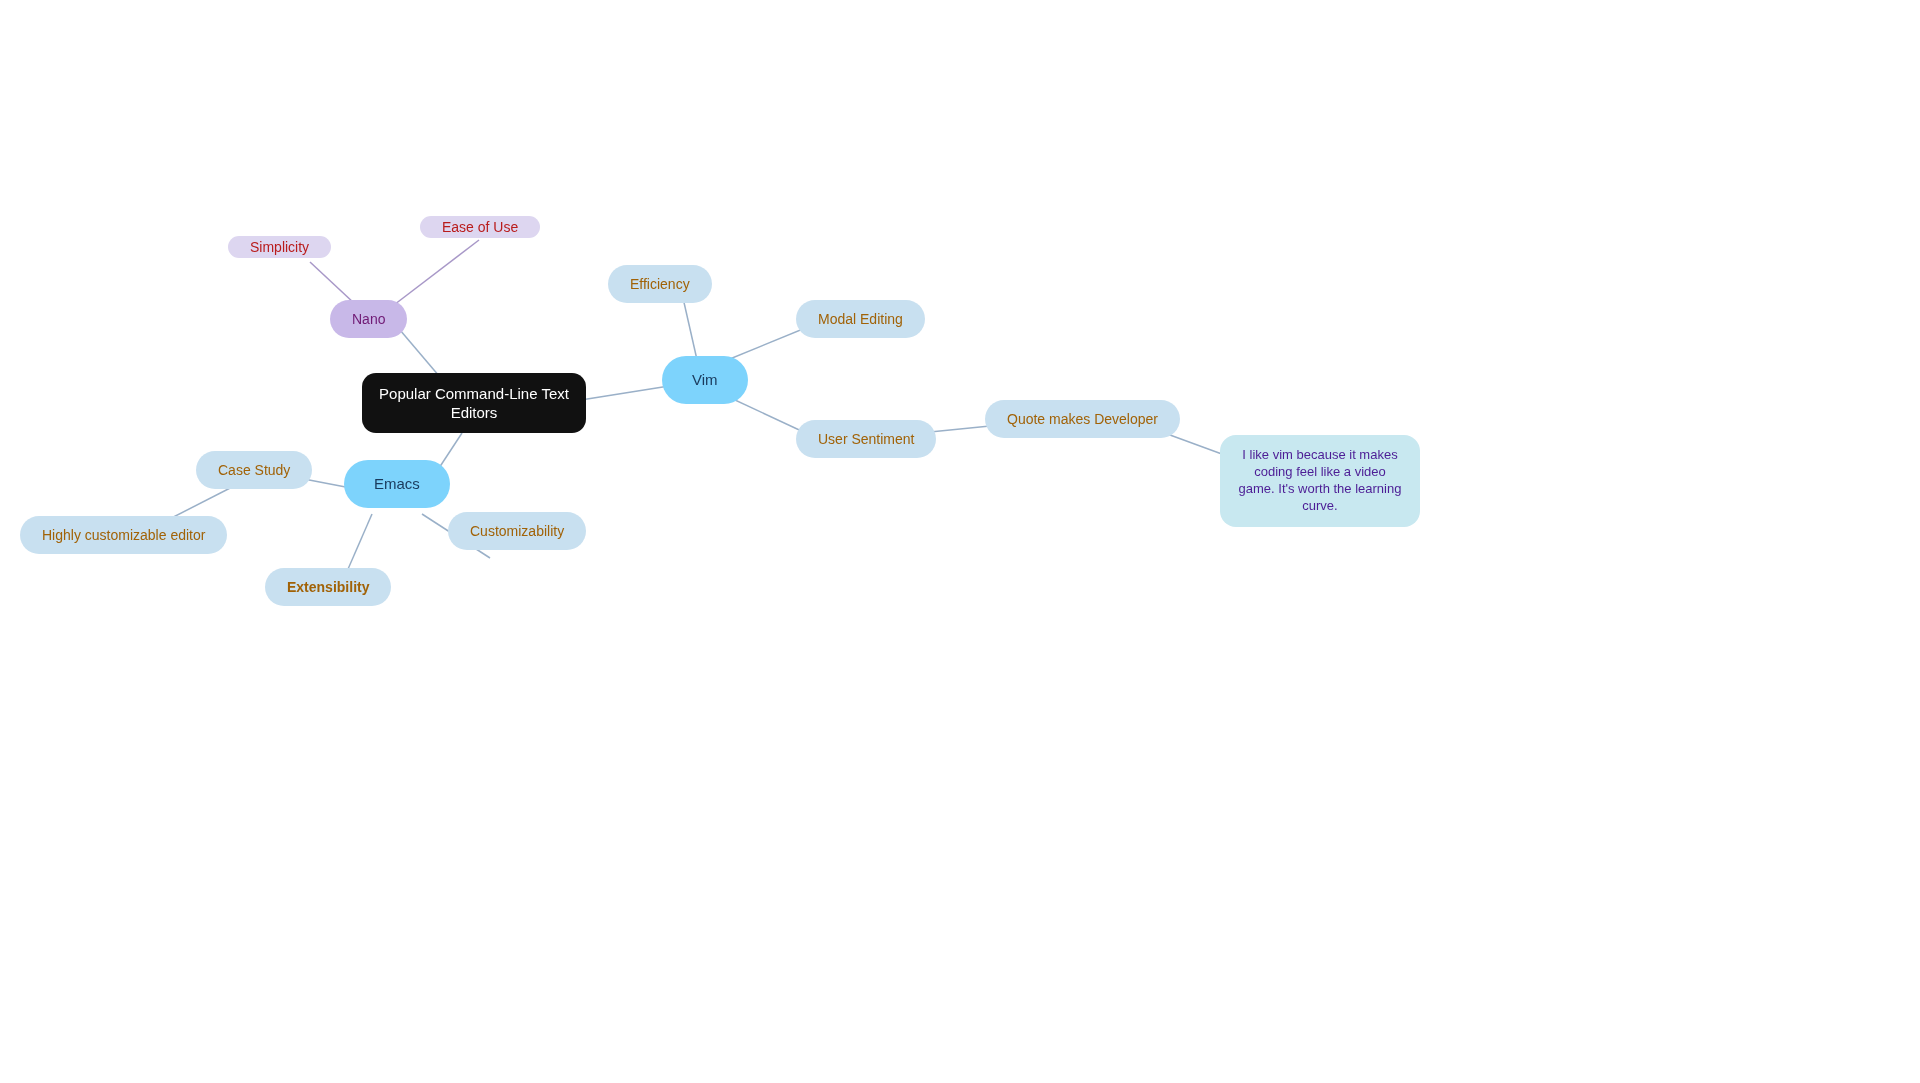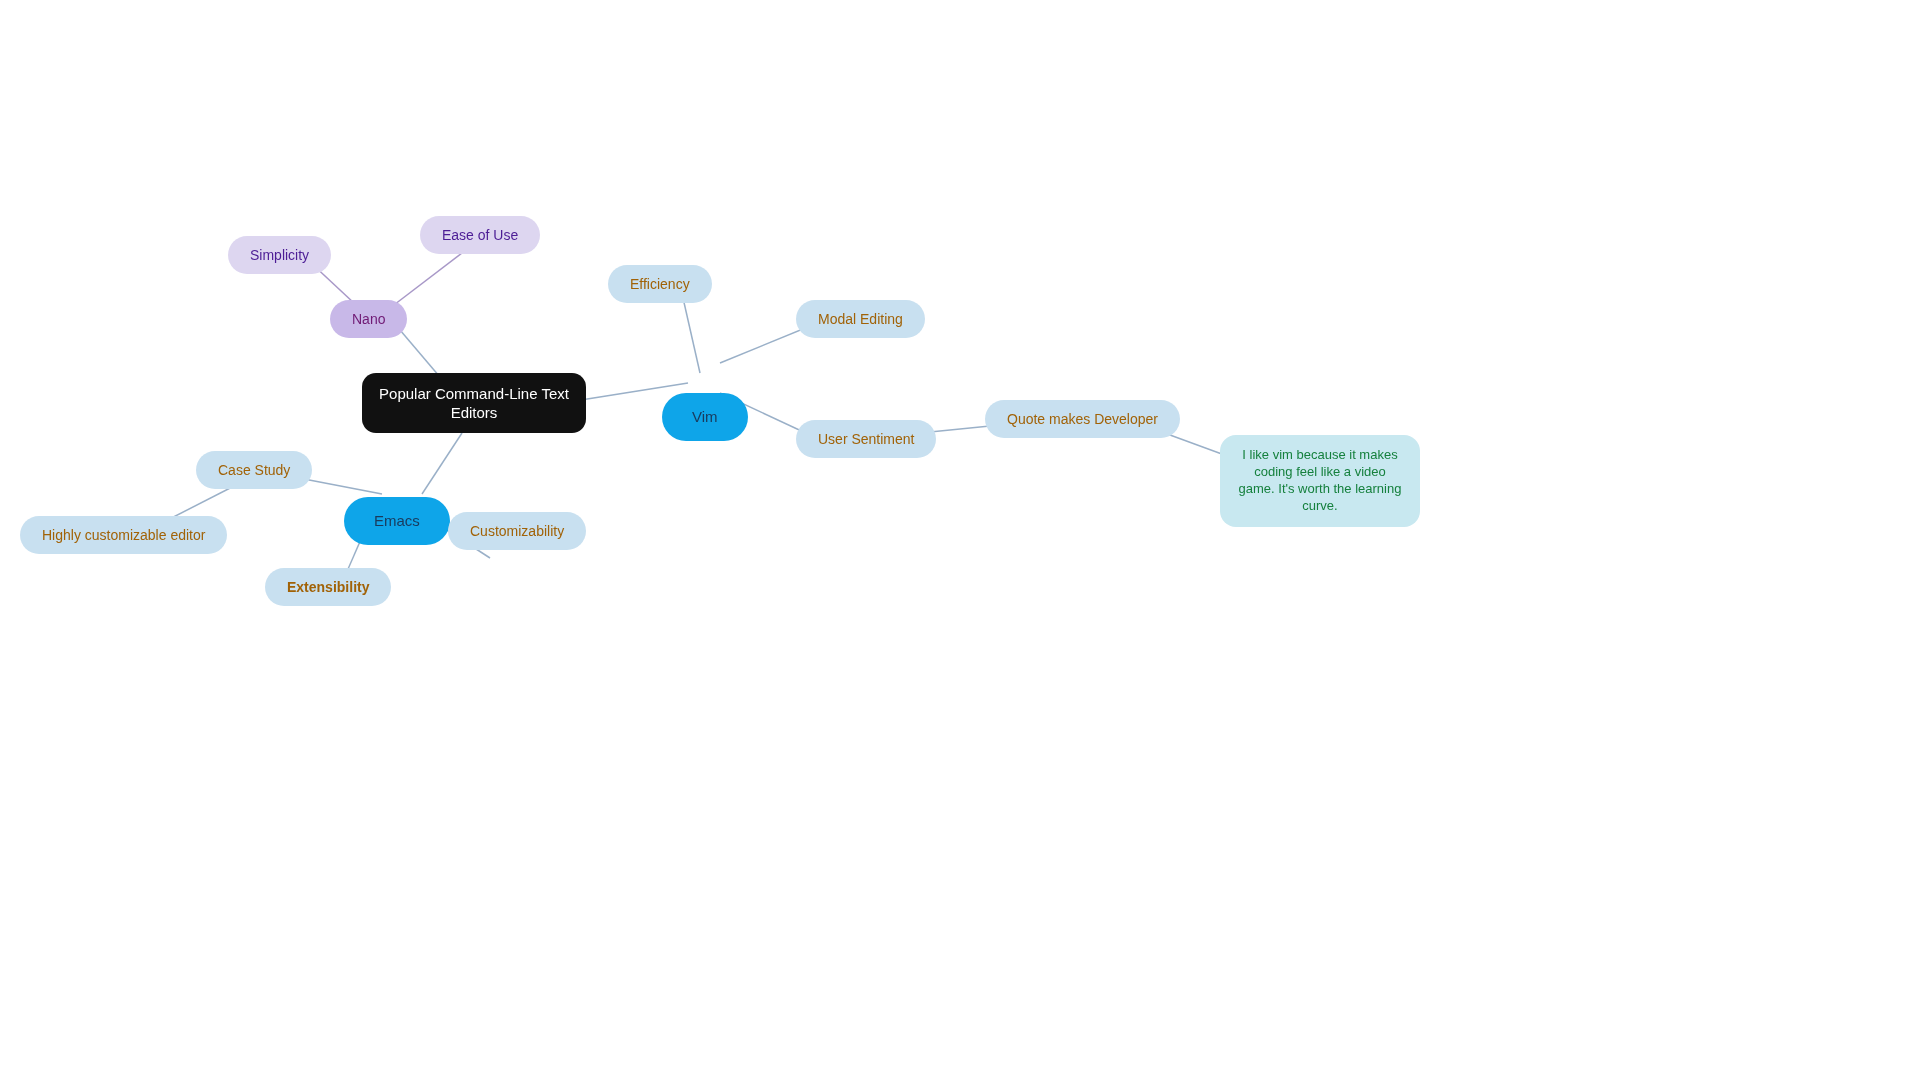--- a/index.html
+++ b/index.html
@@ -42,41 +42,40 @@
       border-radius: 14px;
     }
     .node-purple-dark {
       background: #c8b8e8;
       color: #701a75;
       border: none;
       padding: 10px 22px;
     }
     .node-purple-light {
       background: #ddd6f0;
-      color: #4c1d95;
+      color: #b91c1c;
       border: none;
-      padding: 10px 22px;
+      padding: 2px 22px;
     }
     .node-blue {
       background: #c8e0f0;
       color: #a16207;
       border: none;
       padding: 10px 22px;
     }
     .node-blue-large {
-      background: #0ea5e9;
+      background: #7dd3fc;
       color: #1a3a5c;
       border: none;
       padding: 14px 30px;
       font-size: 15px;
-      margin-top: 37px;
     }
     .node-quote {
       background: #c8e8f0;
-      color: #15803d;
+      color: #4c1d95;
       border: none;
       padding: 12px 18px;
       white-space: normal;
       width: 200px;
       font-size: 13px;
       border-radius: 16px;
       text-align: center;
     }
   </style>
 </head>

